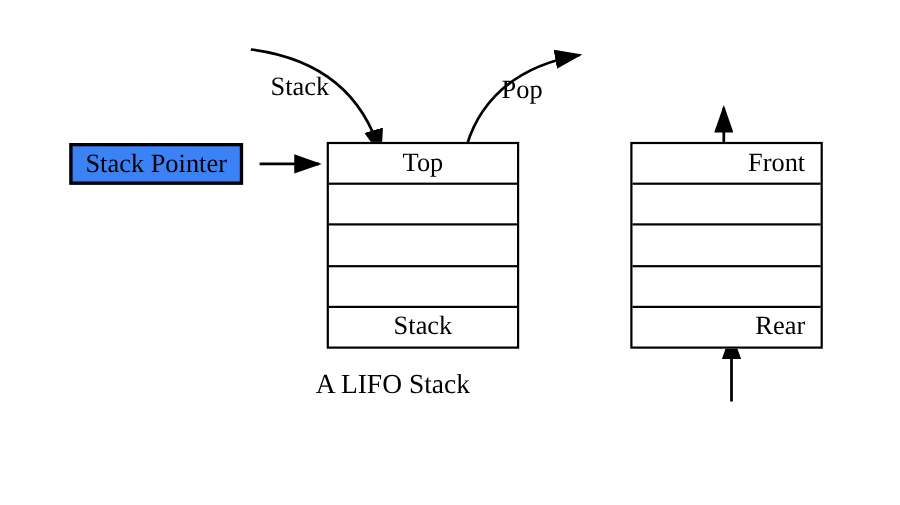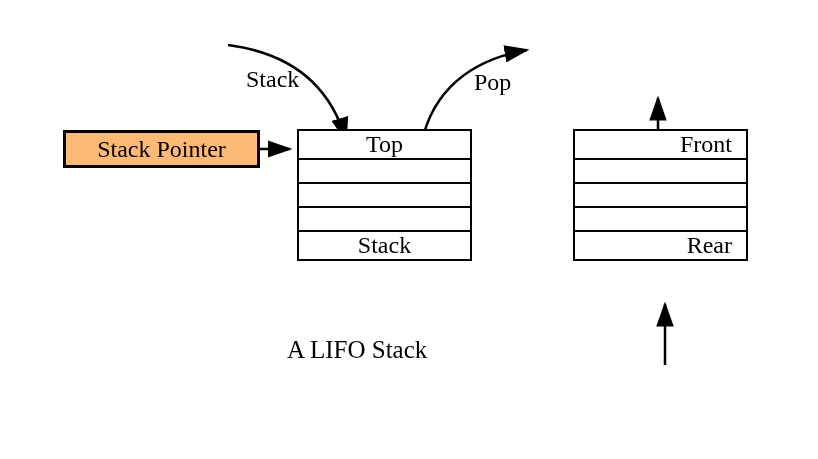--- a/index.html
+++ b/index.html
@@ -19,32 +19,32 @@
     width: 818px; height: 459px;
   }
   .arrow {
     fill: none;
     stroke: #000000;
     stroke-width: 2.5;
   }
   .sp-box {
     position: absolute;
     left: 63px; top: 130px;
-    width: 197px; height: 38px;
+    width: 158px; height: 38px;
     border: 3px solid #000000;
     display: flex;
     align-items: center;
     justify-content: center;
     font-size: 24px;
-    background: #fdba74;
+    background: #3b82f6;
   }
   .cellstack {
     position: absolute;
     top: 129px;
-    width: 175px; height: 132px;
+    width: 175px; height: 188px;
     border: 2px solid #000000;
     display: flex;
     flex-direction: column;
     background: #ffffff;
   }
   #stack { left: 297px; }
   #queue { left: 573px; text-align: right; }
   .cell {
     flex: 1;
     border-bottom: 2px solid #000000;
@@ -57,21 +57,21 @@
   #queue .cell {
     justify-content: flex-end;
     padding-right: 14px;
   }
   .float-label {
     position: absolute;
     font-size: 24px;
     white-space: nowrap;
   }
   .push-label { left: 246px; top: 66px; }
-  .pop-label  { left: 474px; top: 69px; }
+  .pop-label  { left: 456px; top: 69px; }
   .caption {
     position: absolute;
     font-size: 25px;
     text-align: left;
     white-space: nowrap;
   }
   .lifo-caption { left: 287px; top: 336px; width: 195px; }
   .fifo-caption { left: 578px; top: 366px; width: 190px; }
 </style>
 </head>

